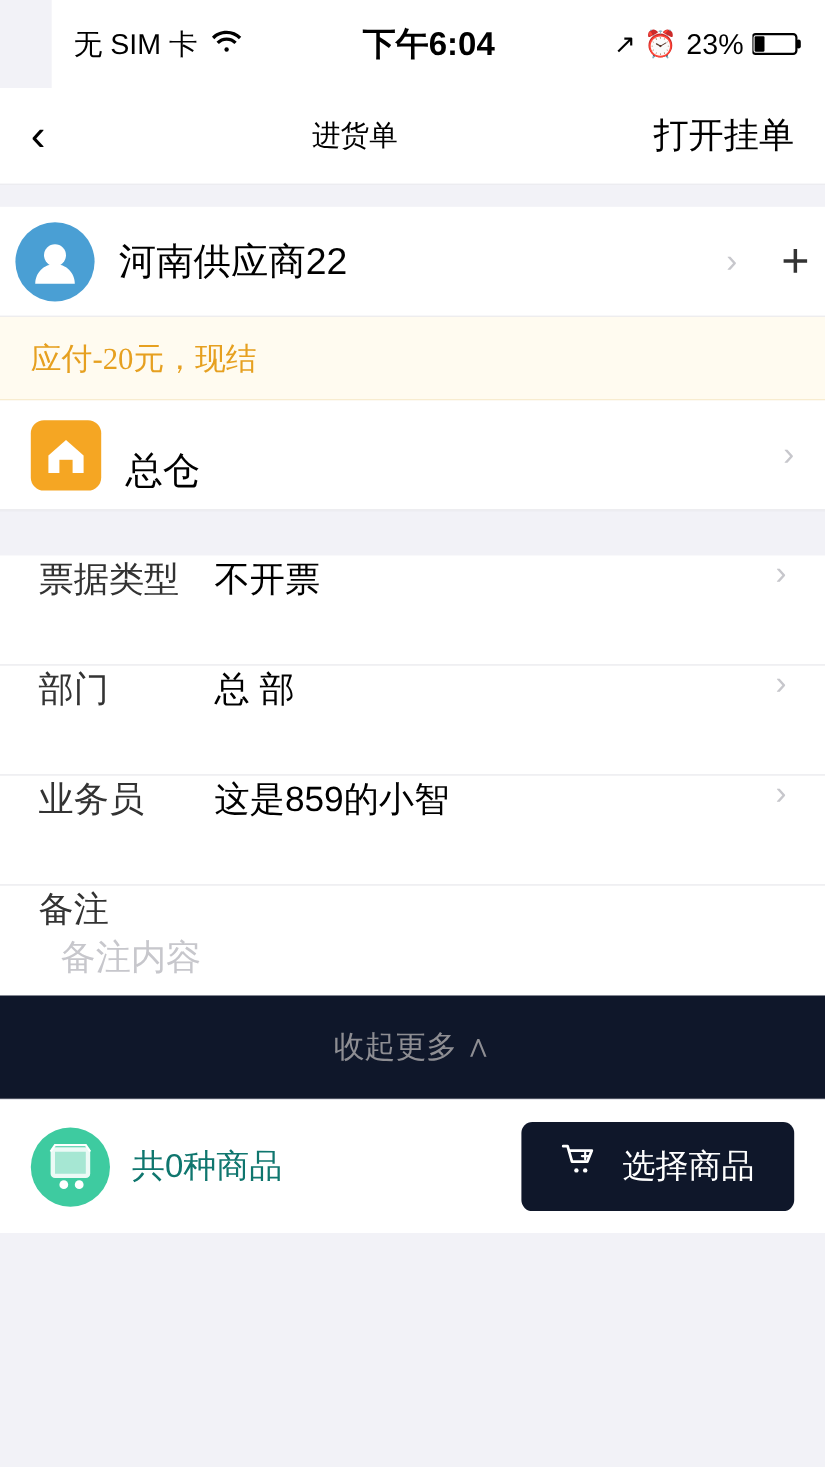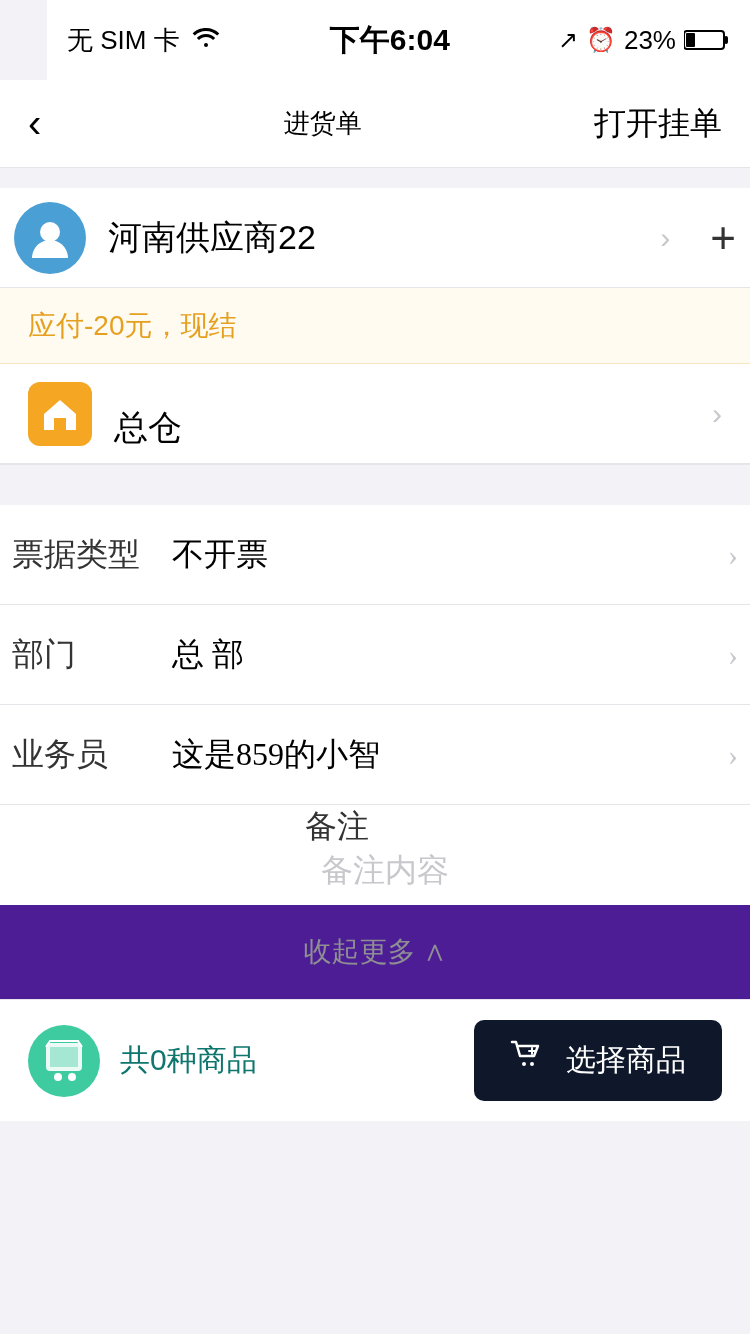--- a/index.html
+++ b/index.html
@@ -121,20 +121,21 @@
       font-size: 44px;
       font-weight: 300;
       cursor: pointer;
     }
 
     
     .notice-banner {
       background: #fffbf0;
       padding: 18px 28px;
       border-bottom: 1px solid #f5e6c0;
+      font-family: Liberation Serif, serif;
     }
     .notice-text {
       color: #e6a020;
       font-size: 28px;
     }
 
     
     .warehouse-section {
       background: #fff;
       display: flex;
@@ -171,26 +172,25 @@
       font-size: 30px;
     }
 
     
     .form-section {
       background: #fff;
       margin-top: 20px;
     }
     .form-row {
       display: flex;
-      align-items: center;
-      padding: 0 12px;
+      align-items: flex-start;
+      padding: 0 35px;
       min-height: 100px;
       border-bottom: 1px solid #e5e5ea;
       cursor: pointer;
-      font-family: Liberation Serif, serif;
     }
     .form-row:last-child {
       border-bottom: none;
     }
     .form-label {
       color: #333;
       font-size: 32px;
       min-width: 140px;
     }
     .form-value {
@@ -206,21 +206,21 @@
       margin-left: 20px;
     }
     .form-chevron {
       color: #c7c7cc;
       font-size: 30px;
       margin-left: 10px;
     }
 
     
     .collapse-row {
-      background: #4c1d95;
+      background: #0f172a;
       display: flex;
       align-items: flex-end;
       justify-content: center;
       padding: 28px;
       cursor: pointer;
     }
     .collapse-text {
       color: #8e8e93;
       font-size: 28px;
     }

